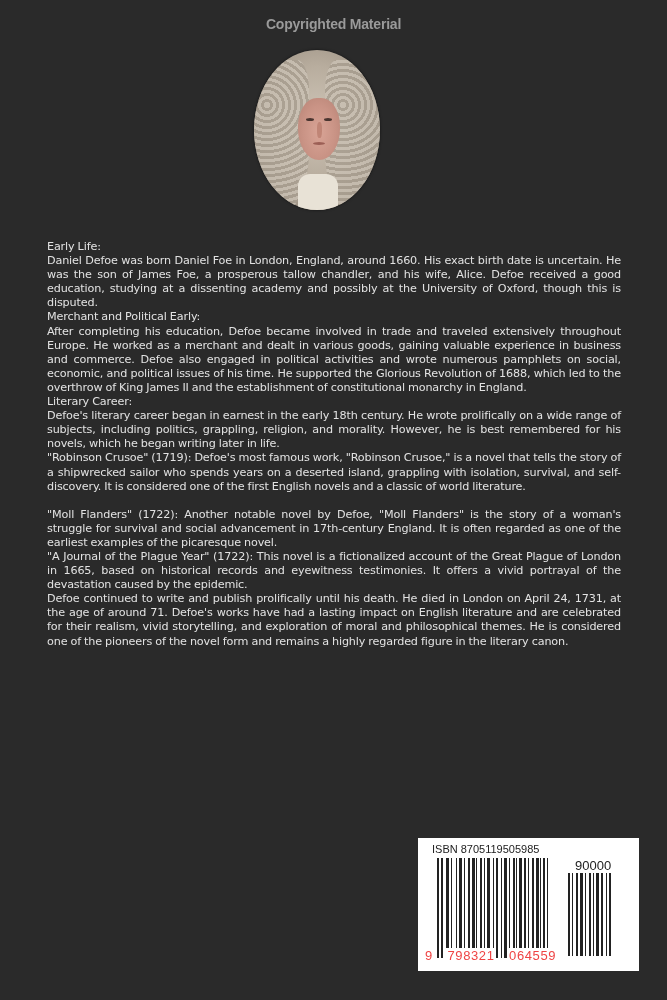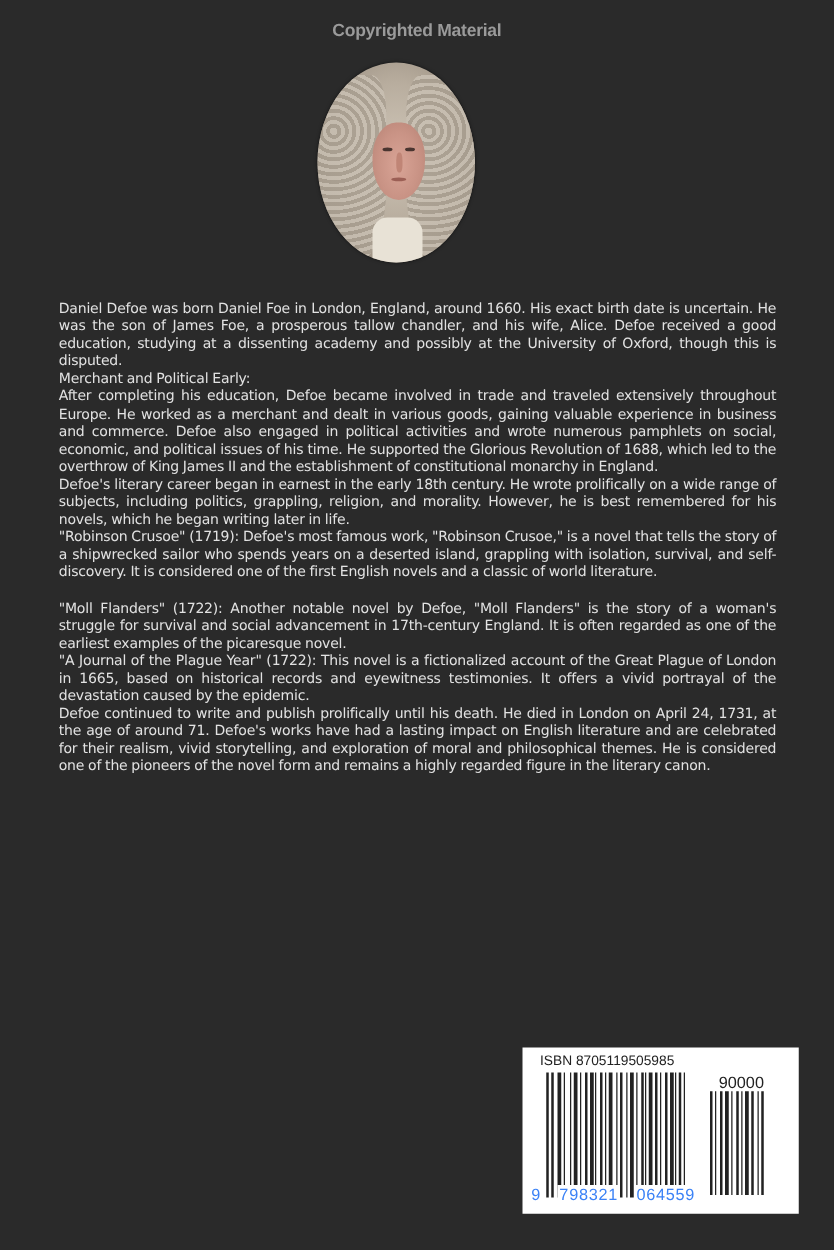--- a/index.html
+++ b/index.html
@@ -94,21 +94,21 @@
   }
   .bars-addon {
     position: absolute; left: 148px; top: 35px; width: 60px; height: 83px;
     display: flex;
   }
   .bar { height: 100%; background: #222; }
   .space { height: 100%; }
   .isbn-digits {
     position: absolute; left: 6px; top: 110px;
     font-family: "Liberation Sans", sans-serif;
-    font-size: 13px; color: #3b82f6;
+    font-size: 13px; color: #ef4444;
     letter-spacing: 0.6px;
     background: transparent;
   }
   .isbn-digits span { background: #fff; padding: 0 1px; }
 </style>
 </head>
 <body>
 
 <div class="copyright">Copyrighted Material</div>
 
@@ -118,25 +118,27 @@
   <div class="face">
     <div class="eye l"></div>
     <div class="eye r"></div>
     <div class="nose"></div>
     <div class="mouth"></div>
   </div>
   <div class="cravat"></div>
 </div>
 
 <div class="content">
+  <p class="heading">Early Life:</p>
   <p>Daniel Defoe was born Daniel Foe in London, England, around 1660. His exact birth date is uncertain. He was the son of James Foe, a prosperous tallow chandler, and his wife, Alice. Defoe received a good education, studying at a dissenting academy and possibly at the University of Oxford, though this is disputed.</p>
 
   <p class="heading">Merchant and Political Early:</p>
   <p>After completing his education, Defoe became involved in trade and traveled extensively throughout Europe. He worked as a merchant and dealt in various goods, gaining valuable experience in business and commerce. Defoe also engaged in political activities and wrote numerous pamphlets on social, economic, and political issues of his time. He supported the Glorious Revolution of 1688, which led to the overthrow of King James II and the establishment of constitutional monarchy in England.</p>
 
+  <p class="heading">Literary Career:</p>
   <p>Defoe's literary career began in earnest in the early 18th century. He wrote prolifically on a wide range of subjects, including politics, grappling, religion, and morality. However, he is best remembered for his novels, which he began writing later in life.</p>
 
   <p>"Robinson Crusoe" (1719): Defoe's most famous work, "Robinson Crusoe," is a novel that tells the story of a shipwrecked sailor who spends years on a deserted island, grappling with isolation, survival, and self-discovery. It is considered one of the first English novels and a classic of world literature.</p>
   <div class="gap"></div>
   <p>"Moll Flanders" (1722): Another notable novel by Defoe, "Moll Flanders" is the story of a woman's struggle for survival and social advancement in 17th-century England. It is often regarded as one of the earliest examples of the picaresque novel.</p>
   <p>"A Journal of the Plague Year" (1722): This novel is a fictionalized account of the Great Plague of London in 1665, based on historical records and eyewitness testimonies. It offers a vivid portrayal of the devastation caused by the epidemic.</p>
 
   <p>Defoe continued to write and publish prolifically until his death. He died in London on April 24, 1731, at the age of around 71. Defoe's works have had a lasting impact on English literature and are celebrated for their realism, vivid storytelling, and exploration of moral and philosophical themes. He is considered one of the pioneers of the novel form and remains a highly regarded figure in the literary canon.</p>
 </div>
 

